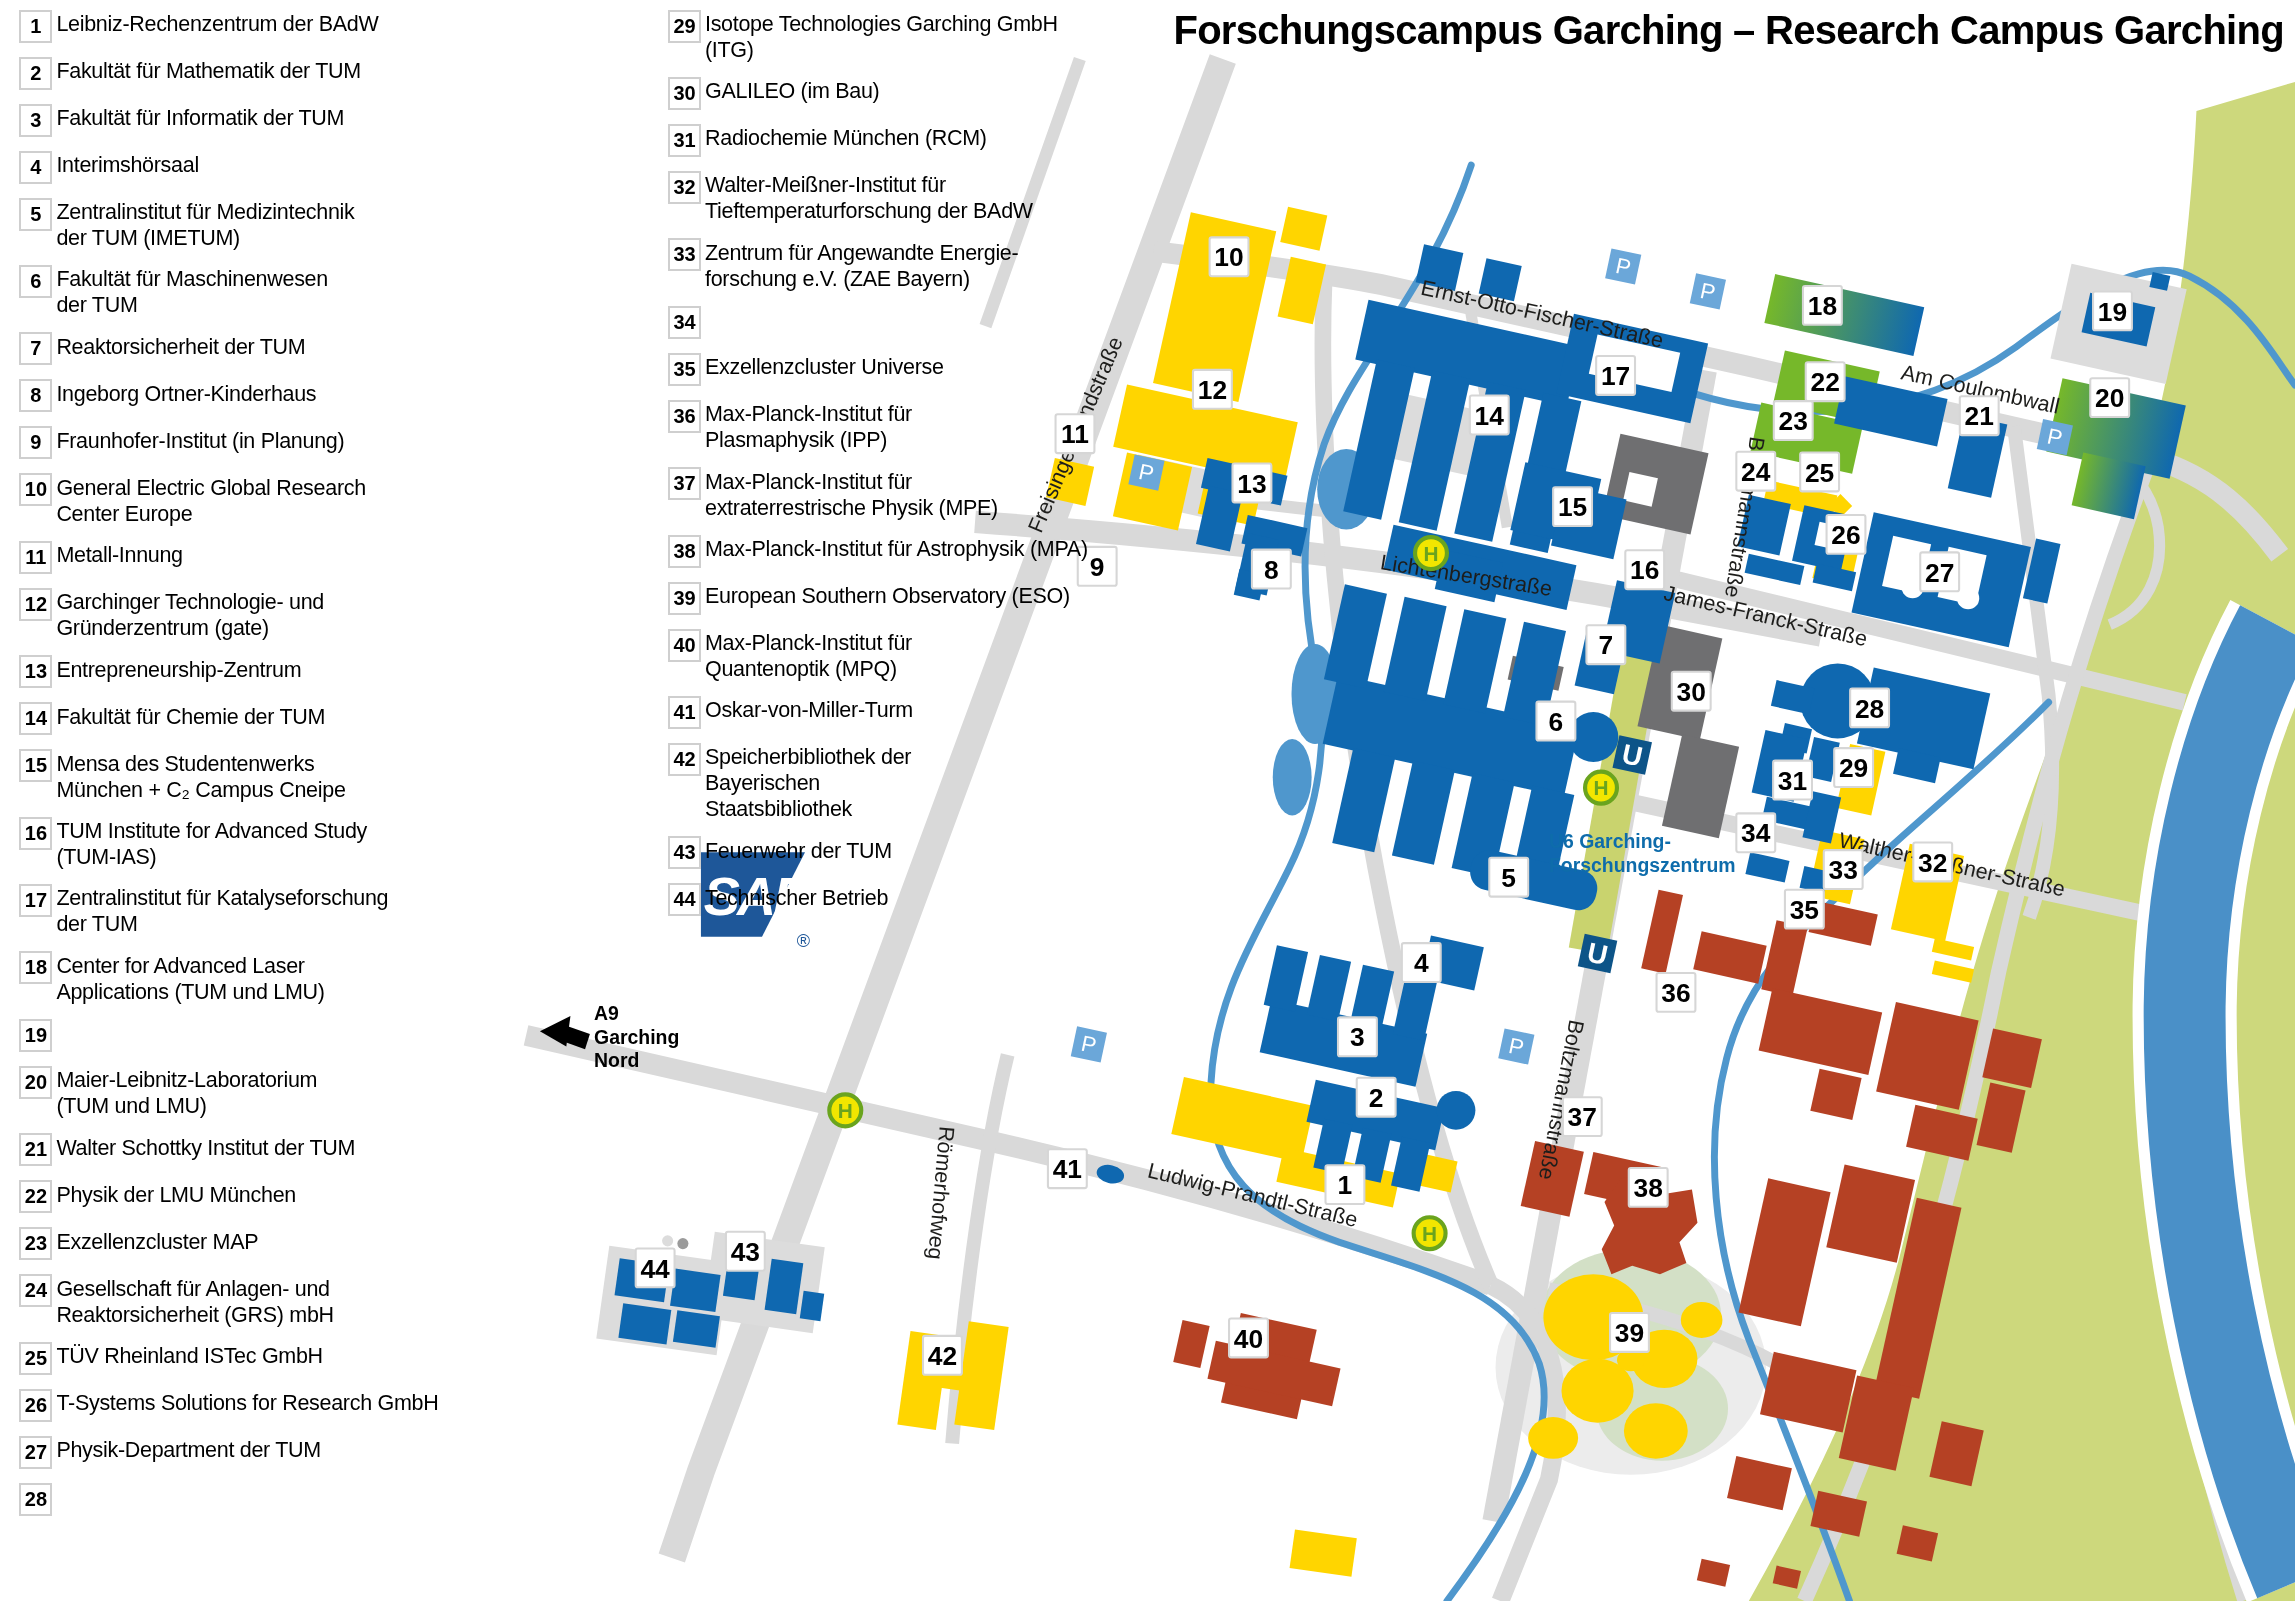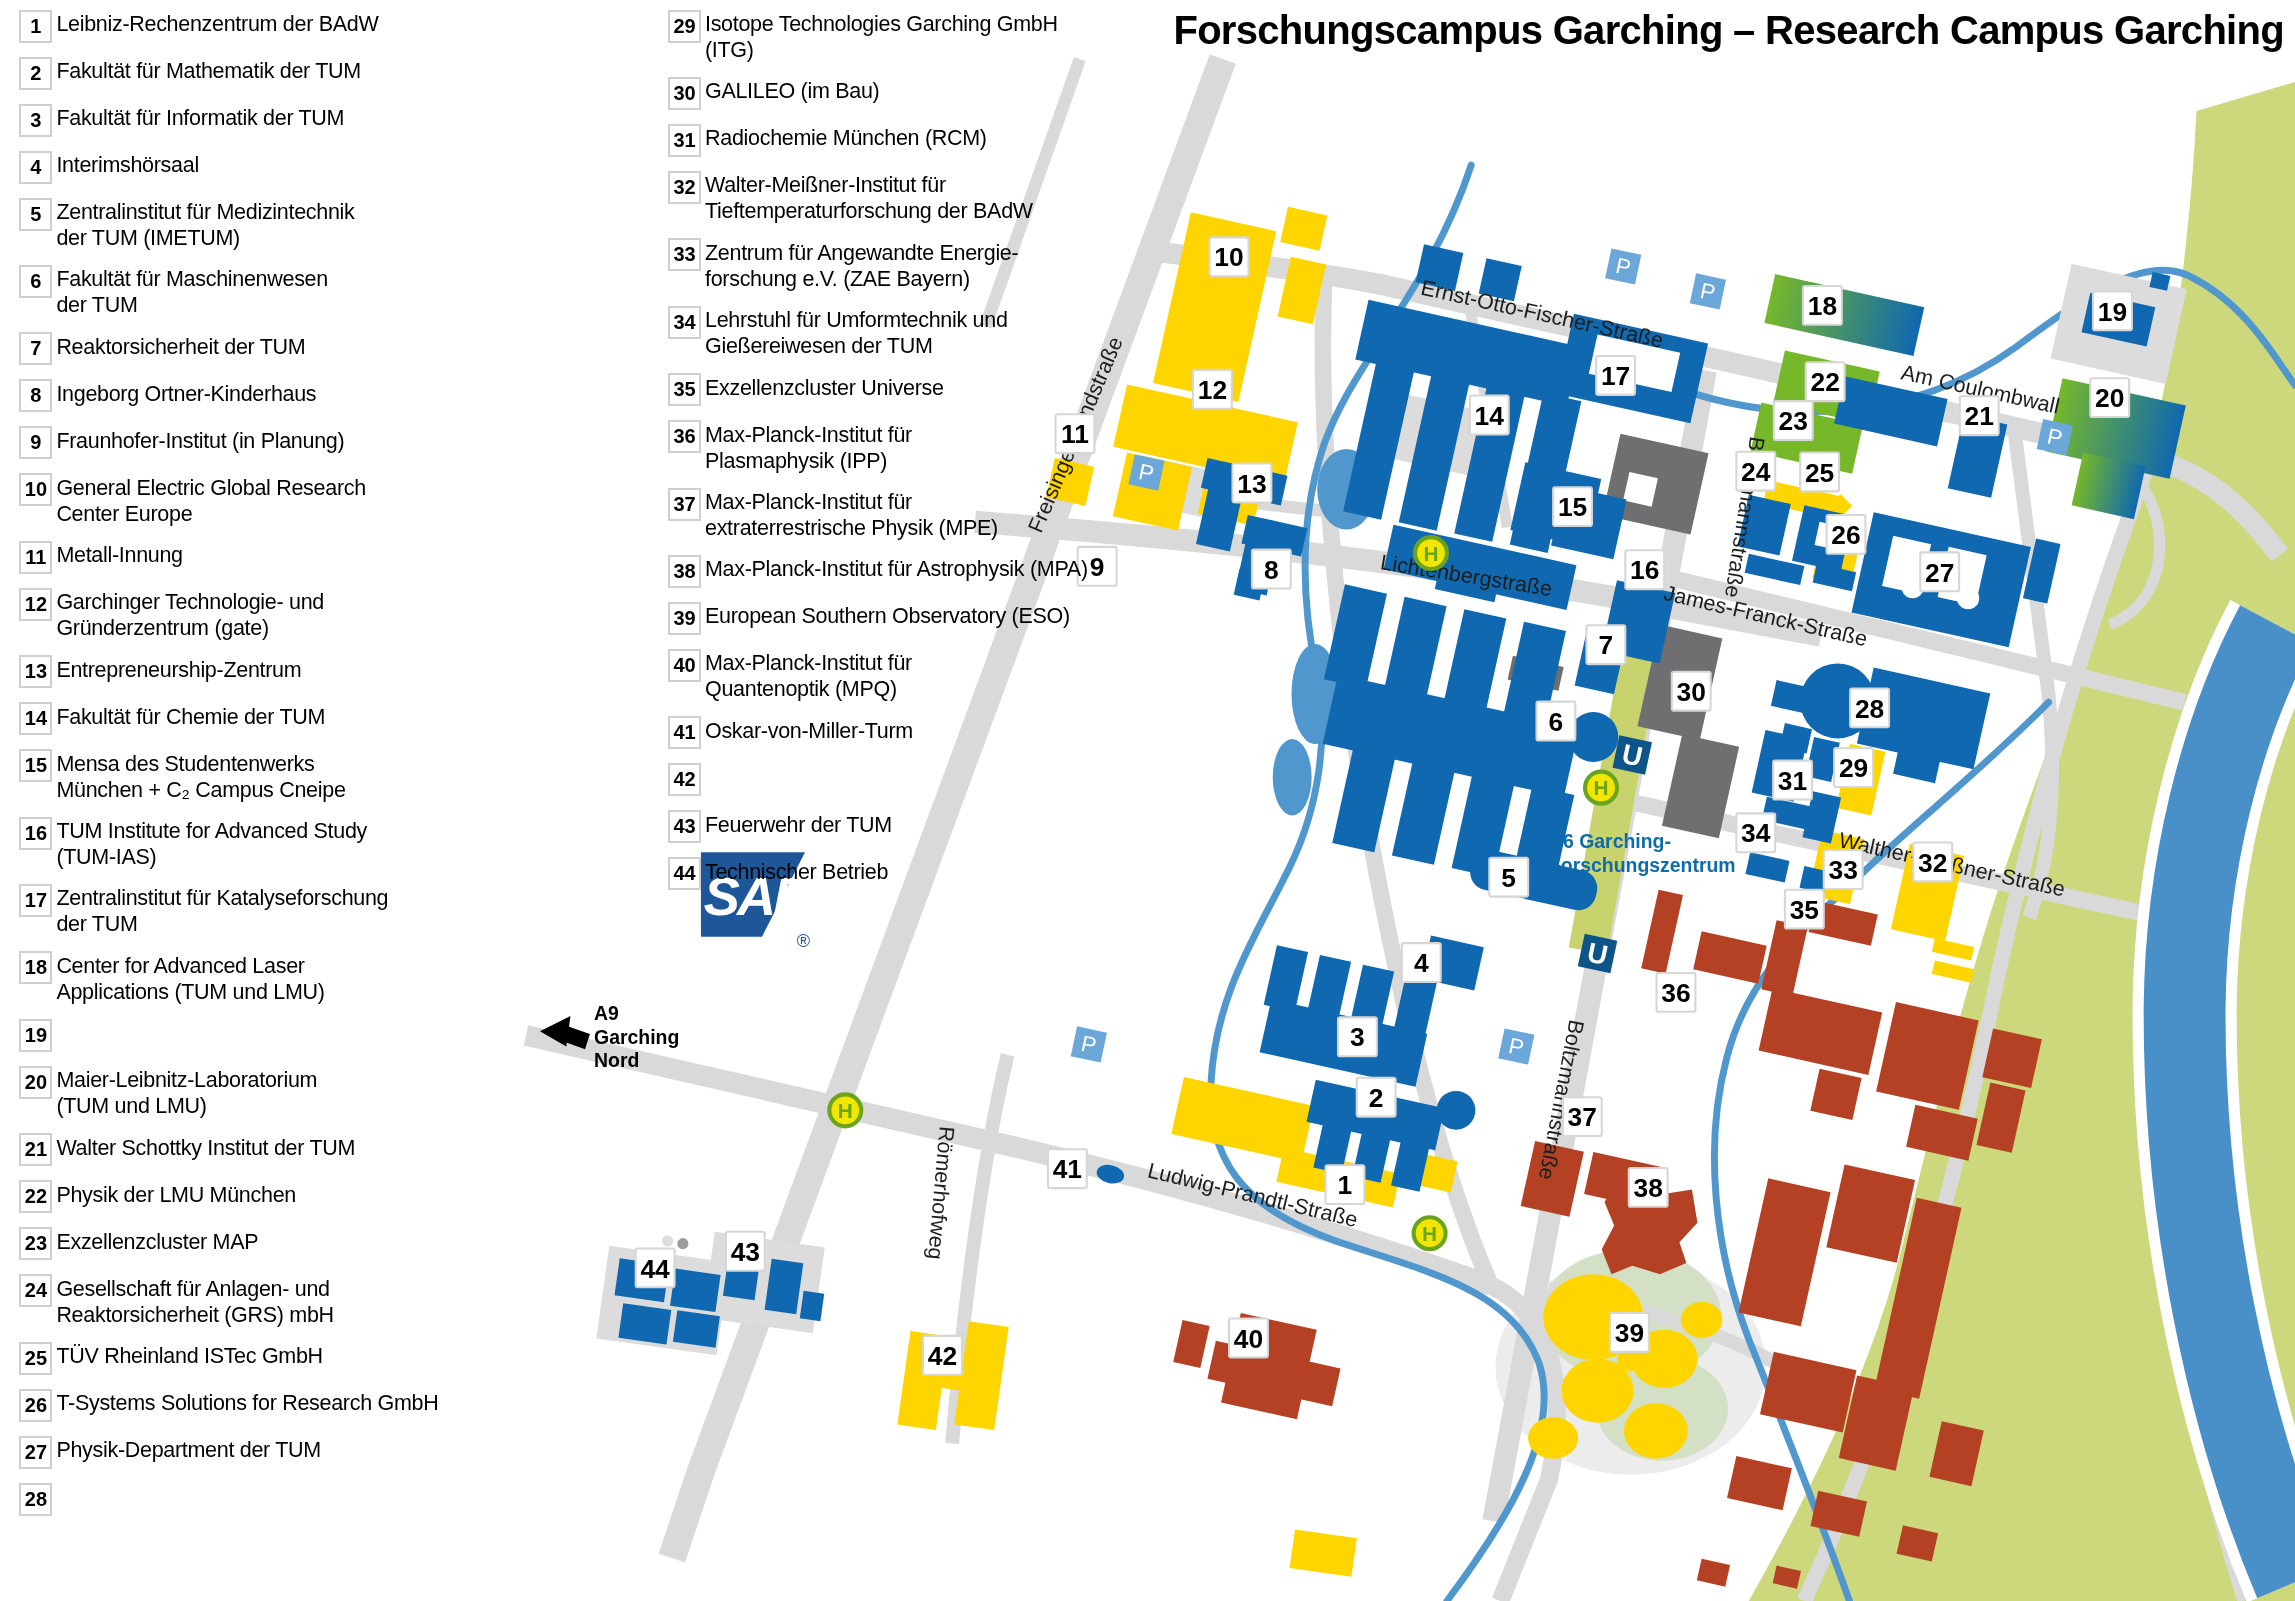--- a/index.html
+++ b/index.html
@@ -699,22 +699,20 @@
         <span class="legend-label">Walter-Meißner-Institut für
 Tieftemperaturforschung der BAdW</span>
       </div>
       <div class="legend-row">
         <span class="legend-num">33</span>
         <span class="legend-label">Zentrum für Angewandte Energie-
 forschung e.V. (ZAE Bayern)</span>
       </div>
       <div class="legend-row">
         <span class="legend-num">34</span>
-        <span class="legend-label">Lehrstuhl für Umformtechnik und
-Gießereiwesen der TUM</span>
       </div>
       <div class="legend-row">
         <span class="legend-num">35</span>
         <span class="legend-label">Exzellenzcluster Universe</span>
       </div>
       <div class="legend-row">
         <span class="legend-num">36</span>
         <span class="legend-label">Max-Planck-Institut für
 Plasmaphysik (IPP)</span>
       </div>
@@ -735,20 +733,23 @@
         <span class="legend-num">40</span>
         <span class="legend-label">Max-Planck-Institut für
 Quantenoptik (MPQ)</span>
       </div>
       <div class="legend-row">
         <span class="legend-num">41</span>
         <span class="legend-label">Oskar-von-Miller-Turm</span>
       </div>
       <div class="legend-row">
         <span class="legend-num">42</span>
+        <span class="legend-label">Speicherbibliothek der
+Bayerischen
+Staatsbibliothek</span>
       </div>
       <div class="legend-row">
         <span class="legend-num">43</span>
         <span class="legend-label">Feuerwehr der TUM</span>
       </div>
       <div class="legend-row">
         <span class="legend-num">44</span>
         <span class="legend-label">Technischer Betrieb</span>
       </div>
     </div>

